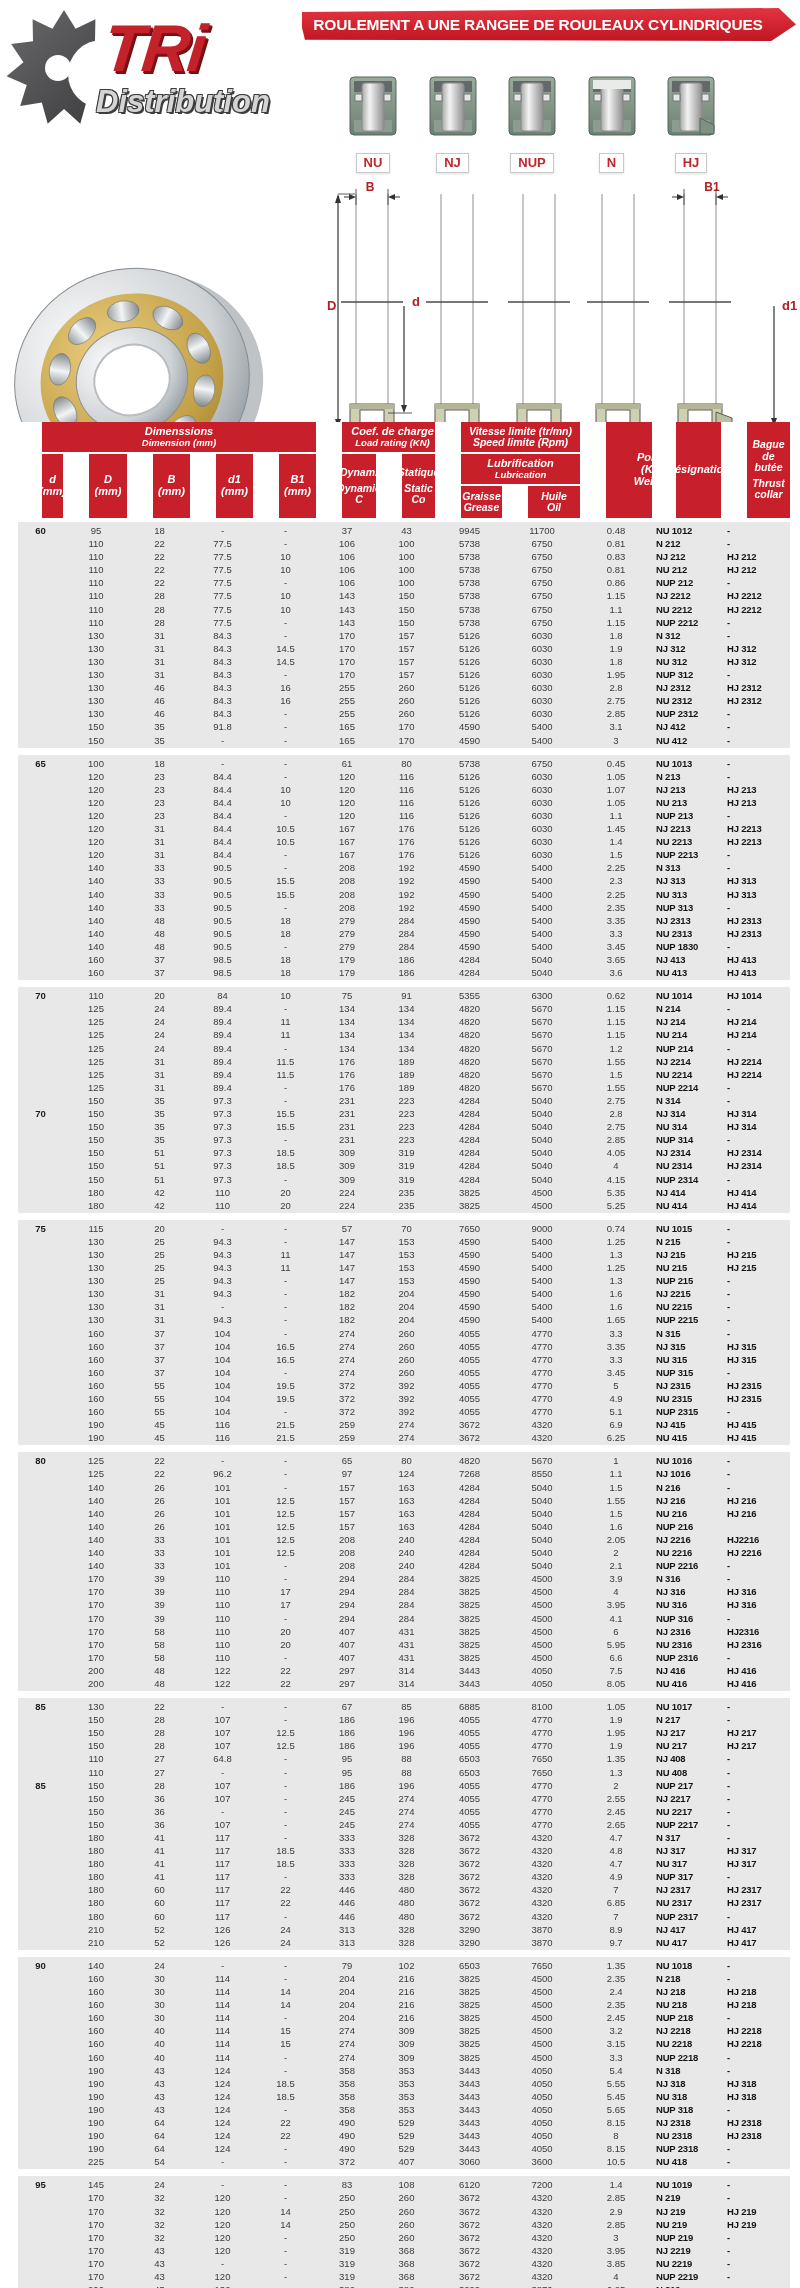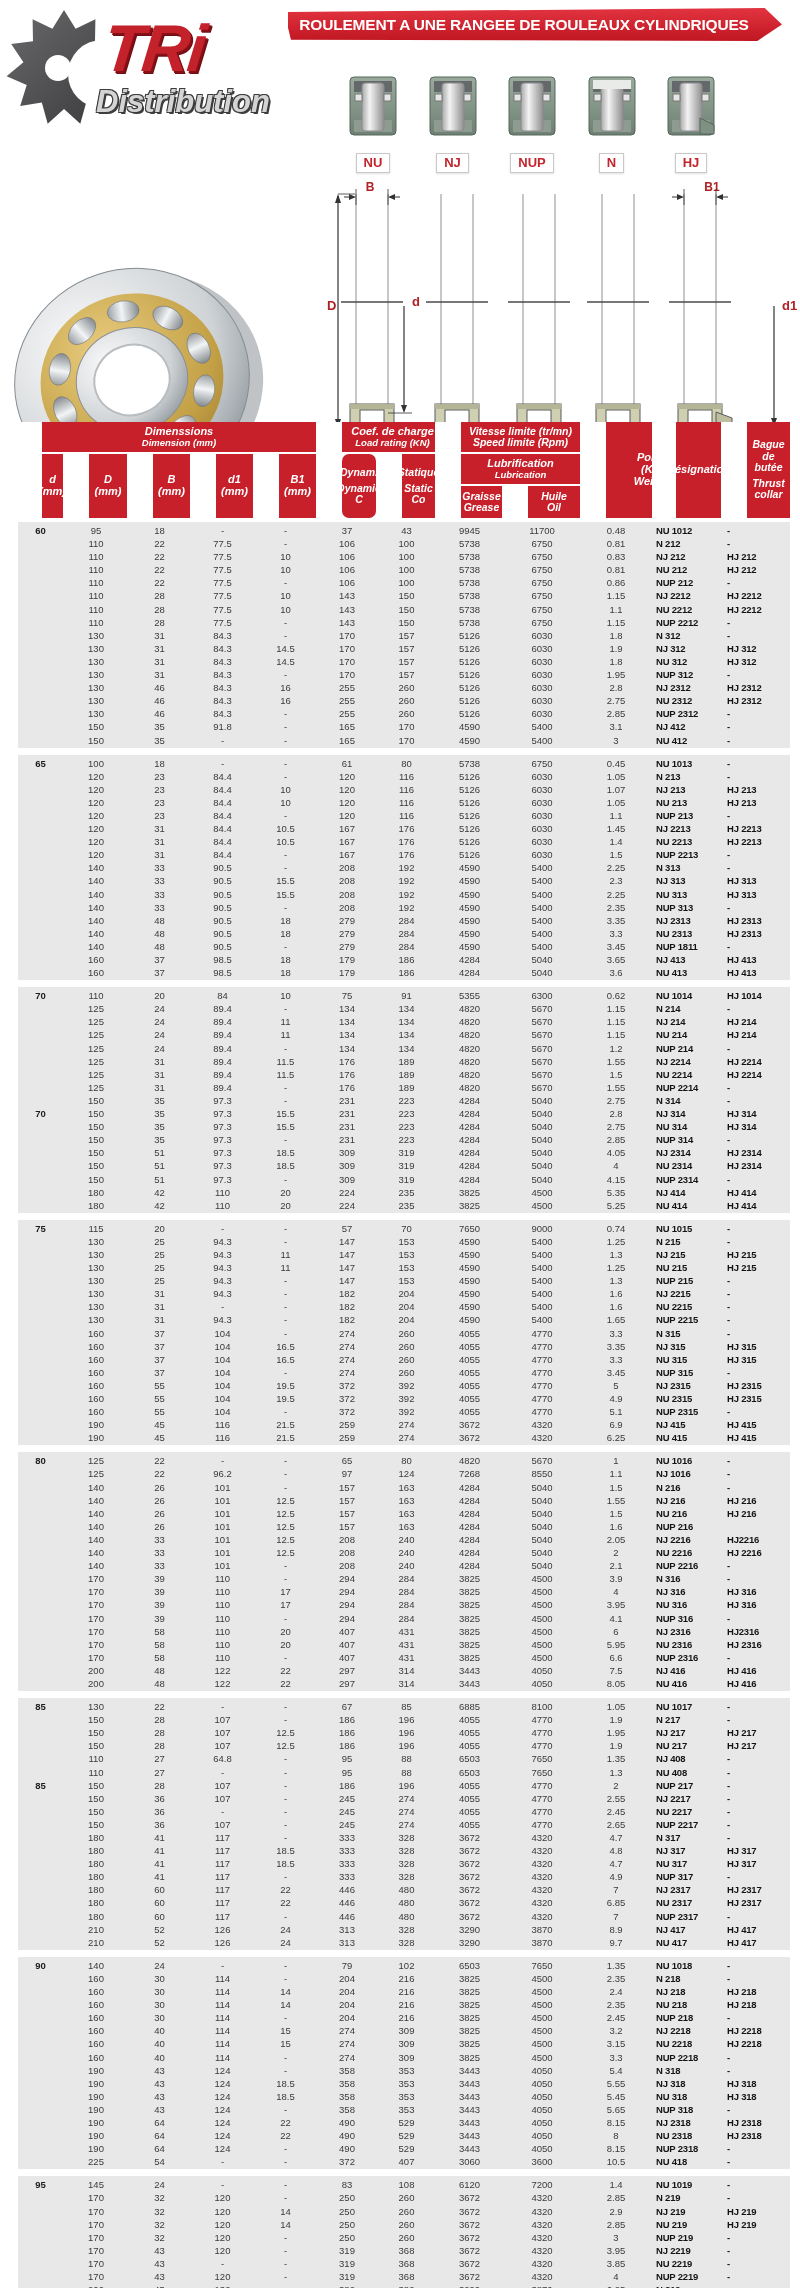--- a/index.html
+++ b/index.html
@@ -10,21 +10,21 @@
   
   .logo{position:absolute;left:6px;top:2px;width:290px;height:140px;}
   .brand{position:absolute;left:98px;top:8px;font-size:66px;font-weight:bold;font-style:italic;
          color:#c3222b;letter-spacing:-2px;transform:skewX(-6deg);
          text-shadow:2px 2px 0 #871016,3px 3px 0 #6d0c11;}
   .brand-sub{position:absolute;left:90px;top:82px;font-size:31px;font-weight:bold;font-style:italic;
          color:#d4d4d4;letter-spacing:0px;
          text-shadow:-1px -1px 0 #3d3d3d,1px -1px 0 #3d3d3d,-1px 1px 0 #3d3d3d,2px 2px 0 #3d3d3d;}
 
   
-  .ribbon{position:absolute;left:288px;top:8px;width:494px;height:33px;
+  .ribbon{position:absolute;left:302px;top:8px;width:494px;height:33px;
           background:linear-gradient(180deg,#e23440,#c01722);
           clip-path:polygon(0 12%,96.5% 0,100% 50%,95% 100%,0.6% 96%,0 60%);
           display:flex;align-items:center;justify-content:center;}
   .ribbon span{color:#fff;font-weight:bold;font-size:15.5px;letter-spacing:-0.2px;padding-right:22px;}
   .subtitle{position:absolute;left:320px;top:52px;width:460px;text-align:center;
             font-size:17.5px;font-weight:bold;font-style:italic;color:#202020;letter-spacing:-0.3px;}
 
   
   .renders{position:absolute;left:336px;top:76px;width:392px;display:flex;justify-content:space-between;}
   .render-col{width:74px;text-align:center;}
@@ -48,21 +48,21 @@
   .hfr{font-size:11px;} .hen{font-size:9.5px;} .hsm{font-size:10.5px;}
   .sp-dims{grid-column:1/6;grid-row:1;}
   .sp-load{grid-column:6/8;grid-row:1;padding-left:8px;}
   .sp-speed{grid-column:8/10;grid-row:1;}
   .sp-lub{grid-column:8/10;grid-row:2;}
   .sp-grease{grid-column:8;grid-row:3;}
   .sp-oil{grid-column:9;grid-row:3;}
   .rspan{grid-row:1/4;}
   .r23{grid-row:2/4;}
   .c1{grid-column:1;} .c2{grid-column:2;} .c3{grid-column:3;} .c4{grid-column:4;}
-  .c5{grid-column:5;} .c6{grid-column:6;border-radius:7px;} .c7{grid-column:7;}
+  .c5{grid-column:5;} .c6{grid-column:6;} .c7{grid-column:7;}
   .c10{grid-column:10;padding-left:46px;} .c11{grid-column:11;} .c12{grid-column:12;}
   .gap8{height:5px;}
 
   .tbody{position:absolute;left:18px;top:522px;width:772px;height:1766px;overflow:hidden;}
   .section{background:#e8e8e8;margin-bottom:7px;padding:2px 12px 1px 0;}
   .row{display:grid;grid-template-columns:45px 62px 61px 61px 61px 58px 57px 65px 76px 68px 69px 67px;
        gap:2px;height:13.1px;line-height:13.1px;font-size:9.5px;color:#3a3a3a;}
   .cell{text-align:center;white-space:nowrap;overflow:hidden;}
   .cell.k0{font-weight:bold;color:#1d1d1d;}
   .cell.k10,.cell.k11{text-align:left;font-weight:bold;color:#141414;padding-left:4px;letter-spacing:-0.2px;}
@@ -770,21 +770,21 @@
           <div class="cell k0"></div>
           <div class="cell k1">140</div>
           <div class="cell k2">48</div>
           <div class="cell k3">90.5</div>
           <div class="cell k4">-</div>
           <div class="cell k5">279</div>
           <div class="cell k6">284</div>
           <div class="cell k7">4590</div>
           <div class="cell k8">5400</div>
           <div class="cell k9">3.45</div>
-          <div class="cell k10">NUP 1811</div>
+          <div class="cell k10">NUP 1830</div>
           <div class="cell k11">-</div>
         </div>
         <div class="row">
           <div class="cell k0"></div>
           <div class="cell k1">160</div>
           <div class="cell k2">37</div>
           <div class="cell k3">98.5</div>
           <div class="cell k4">18</div>
           <div class="cell k5">179</div>
           <div class="cell k6">186</div>

